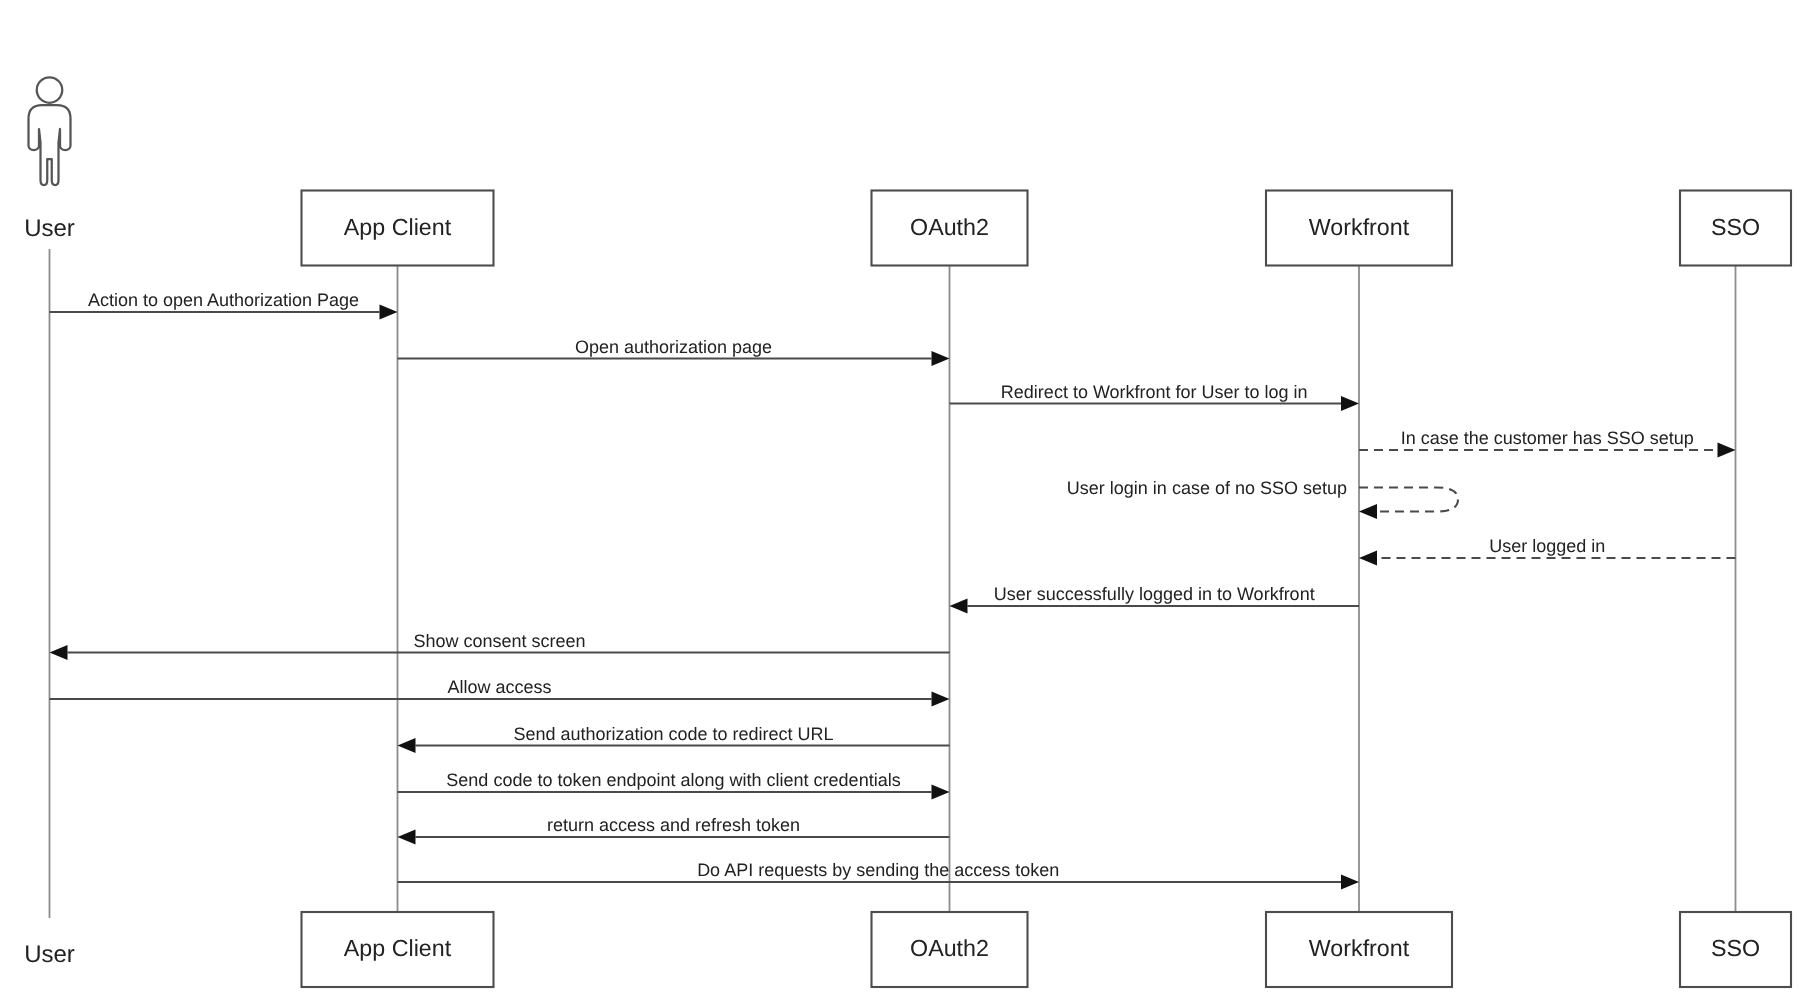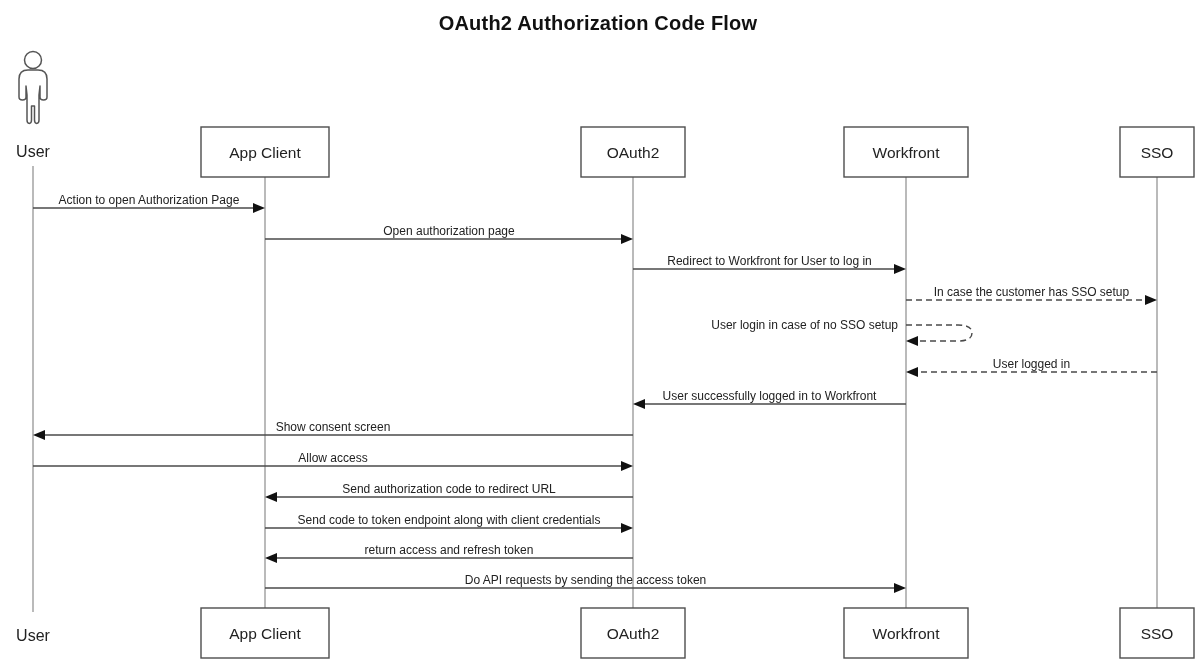--- a/index.html
+++ b/index.html
@@ -8,21 +8,20 @@
   .stage{position:absolute;left:0;top:0;width:1200px;height:664px;}
   .diagram-title{position:absolute;top:12px;left:0;width:1196px;text-align:center;
        font-size:20px;font-weight:bold;color:#111;letter-spacing:.2px;}
   svg{position:absolute;left:0;top:0;}
   text{font-family:"Liberation Sans", sans-serif;}
 </style>
 </head>
 <body>
 
 <div class="stage">
-  <div class="diagram-title">OAuth2 Authorization Code Flow</div>
   <svg id="seq-svg" width="1200" height="664" viewBox="0 0 1200 664">
       <line x1="33" y1="166" x2="33" y2="612" stroke="#8c8c8c" stroke-width="1.2"></line>
       <line x1="265" y1="177" x2="265" y2="608" stroke="#8c8c8c" stroke-width="1.2"></line>
       <line x1="633" y1="177" x2="633" y2="608" stroke="#8c8c8c" stroke-width="1.2"></line>
       <line x1="906" y1="177" x2="906" y2="608" stroke="#8c8c8c" stroke-width="1.2"></line>
       <line x1="1157" y1="177" x2="1157" y2="608" stroke="#8c8c8c" stroke-width="1.2"></line>
       <g>
         <g stroke="#555" stroke-width="1.5" fill="#ffffff" stroke-linejoin="round">
           <circle cx="33" cy="60" r="8.5"></circle>
           <path d="M28,70 C21,70 19,74 19,79 L19,97 C19,101 26,101 26,97 L26,86 L27,95 L27,120 C27,124.5 31.5,124.5 31.5,120 L31.5,106 L34.5,106 L34.5,120 C34.5,124.5 39,124.5 39,120 L39,95 L40,86 L40,97 C40,101 47,101 47,97 L47,79 C47,74 45,70 38,70 Z"></path>

